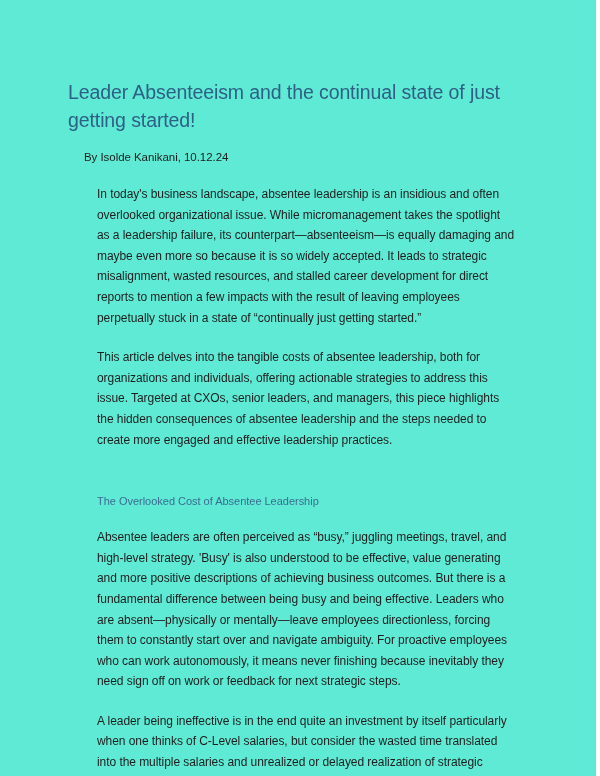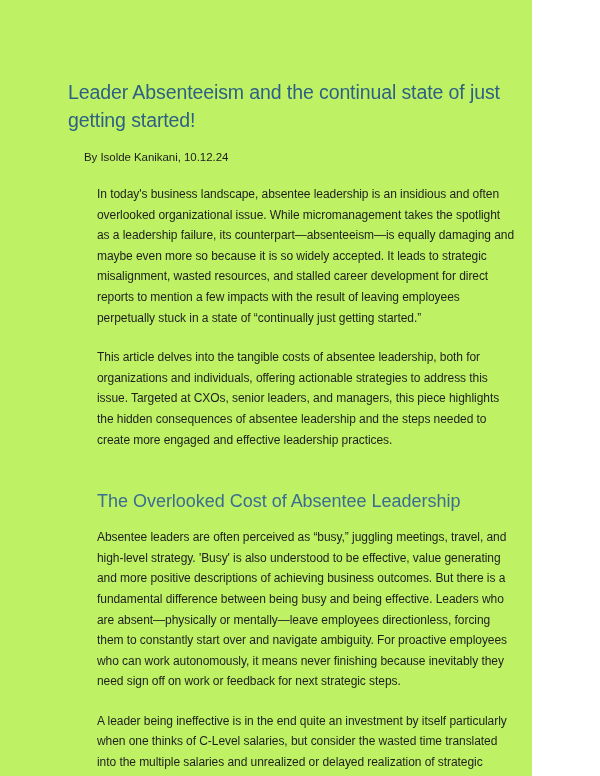--- a/index.html
+++ b/index.html
@@ -10,23 +10,23 @@
   body {
     width: 600px;
     height: 776px;
     overflow: hidden;
     font-family: "Liberation Sans", sans-serif;
     -webkit-font-smoothing: antialiased;
   }
 
   .page {
     position: relative;
-    width: 532px;
+    width: 596px;
     height: 776px;
-    background: #bef264;
+    background: #5eead4;
     box-sizing: border-box;
   }
 
   .article {
     position: absolute;
     top: 78px;
     left: 68px;
     width: 462px;
   }
 
@@ -68,21 +68,21 @@
   .para.last {
     margin-bottom: 0;
   }
 
   .spacer-lg {
     height: 22px;
   }
 
   .section-heading {
     color: #3b6d92;
-    font-size: 18px;
+    font-size: 11px;
     line-height: 20px;
     font-weight: 400;
     margin: 0 0 16px 0;
     letter-spacing: -0.02px;
   }
 </style>
 </head>
 <body>
 
 <div class="page">

